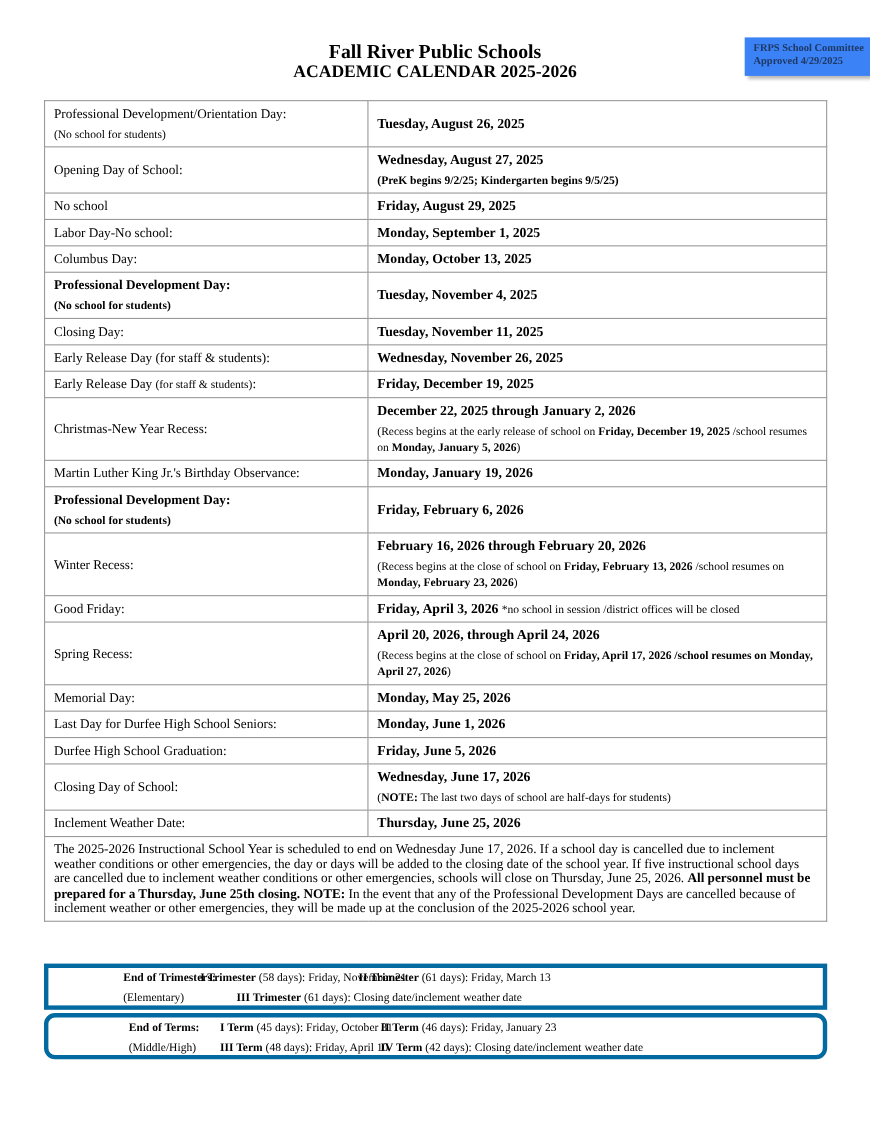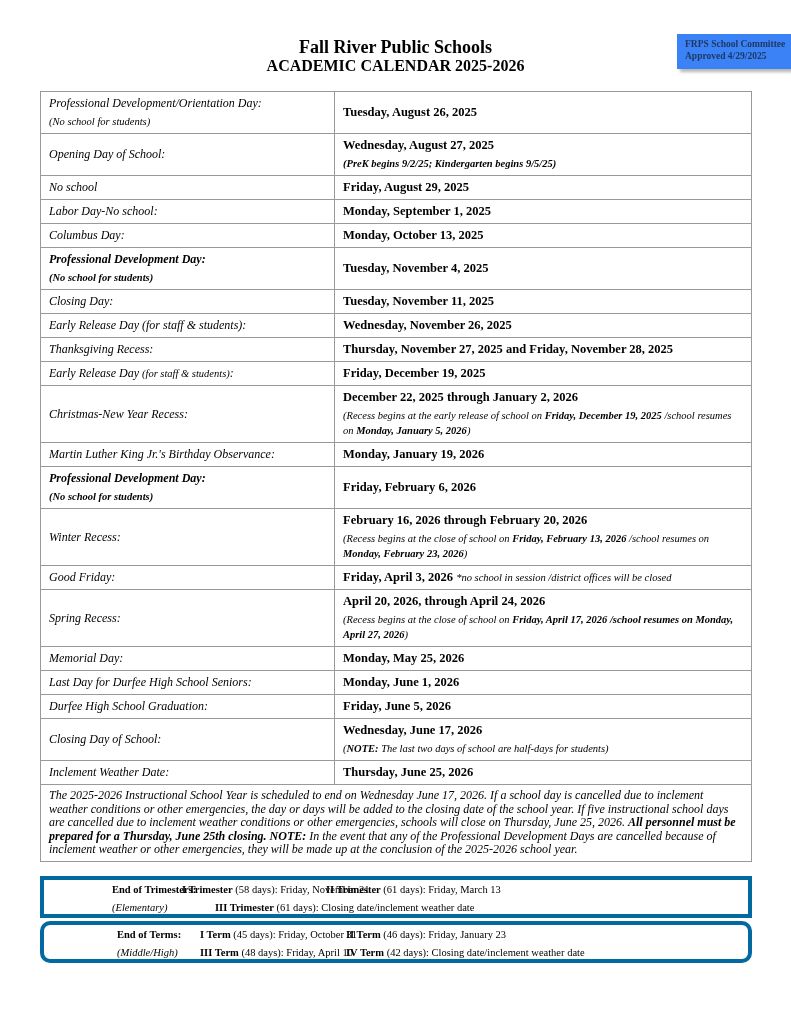--- a/index.html
+++ b/index.html
@@ -12,21 +12,21 @@
   .t2{font-size:16px;line-height:19px;}
   .approval{
     position:absolute;left:632px;top:34px;width:127px;height:35px;box-sizing:border-box;
     padding:4px 4px 0 8px;font-weight:bold;font-size:9.5px;line-height:12px;
   }
   table.cal{position:absolute;left:40px;top:91px;width:712px;border-collapse:collapse;table-layout:fixed;}
   table.cal td{border:1px solid #999;vertical-align:middle;padding:4px 8px;font-size:12px;}
   td.lc{width:277px;}
   .ln{line-height:15px;}
   .ln + .ln{margin-top:3px;}
-  .i{font-style:italic;}
+  .i{}
   .b{font-weight:bold;}
   .dt{font-weight:bold;font-size:12.5px;}
   .sm{font-size:10.5px;line-height:13px;}
   td.fnote{font-size:11.5px;line-height:13.5px;padding:4px 8px;}
   .tbox{
     position:absolute;left:40px;width:712px;box-sizing:border-box;
     border:4px solid #0369a1;font-size:10.5px;padding-top:4px;
   }
   .tbox.trimesters{top:876px;height:42px;}
   .tbox.terms{top:921px;height:42px;border-radius:10px;}
@@ -110,28 +110,20 @@
       <tr>
         <td class="lc">
           <div class="ln"><span class="i">Early Release Day (for staff &amp; students):</span></div>
         </td>
         <td class="dc">
           <div class="ln"><span class="dt">Wednesday, November 26, 2025</span></div>
         </td>
       </tr>
       <tr>
         <td class="lc">
-          <div class="ln"><span class="i">Thanksgiving Recess:</span></div>
-        </td>
-        <td class="dc">
-          <div class="ln"><span class="dt">Thursday, November 27, 2025 and Friday, November 28, 2025</span></div>
-        </td>
-      </tr>
-      <tr>
-        <td class="lc">
           <div class="ln"><span class="i">Early Release Day </span><span class="i sm">(for staff &amp; students)</span><span class="i">:</span></div>
         </td>
         <td class="dc">
           <div class="ln"><span class="dt">Friday, December 19, 2025</span></div>
         </td>
       </tr>
       <tr>
         <td class="lc">
           <div class="ln"><span class="i">Christmas-New Year Recess:</span></div>
         </td>

